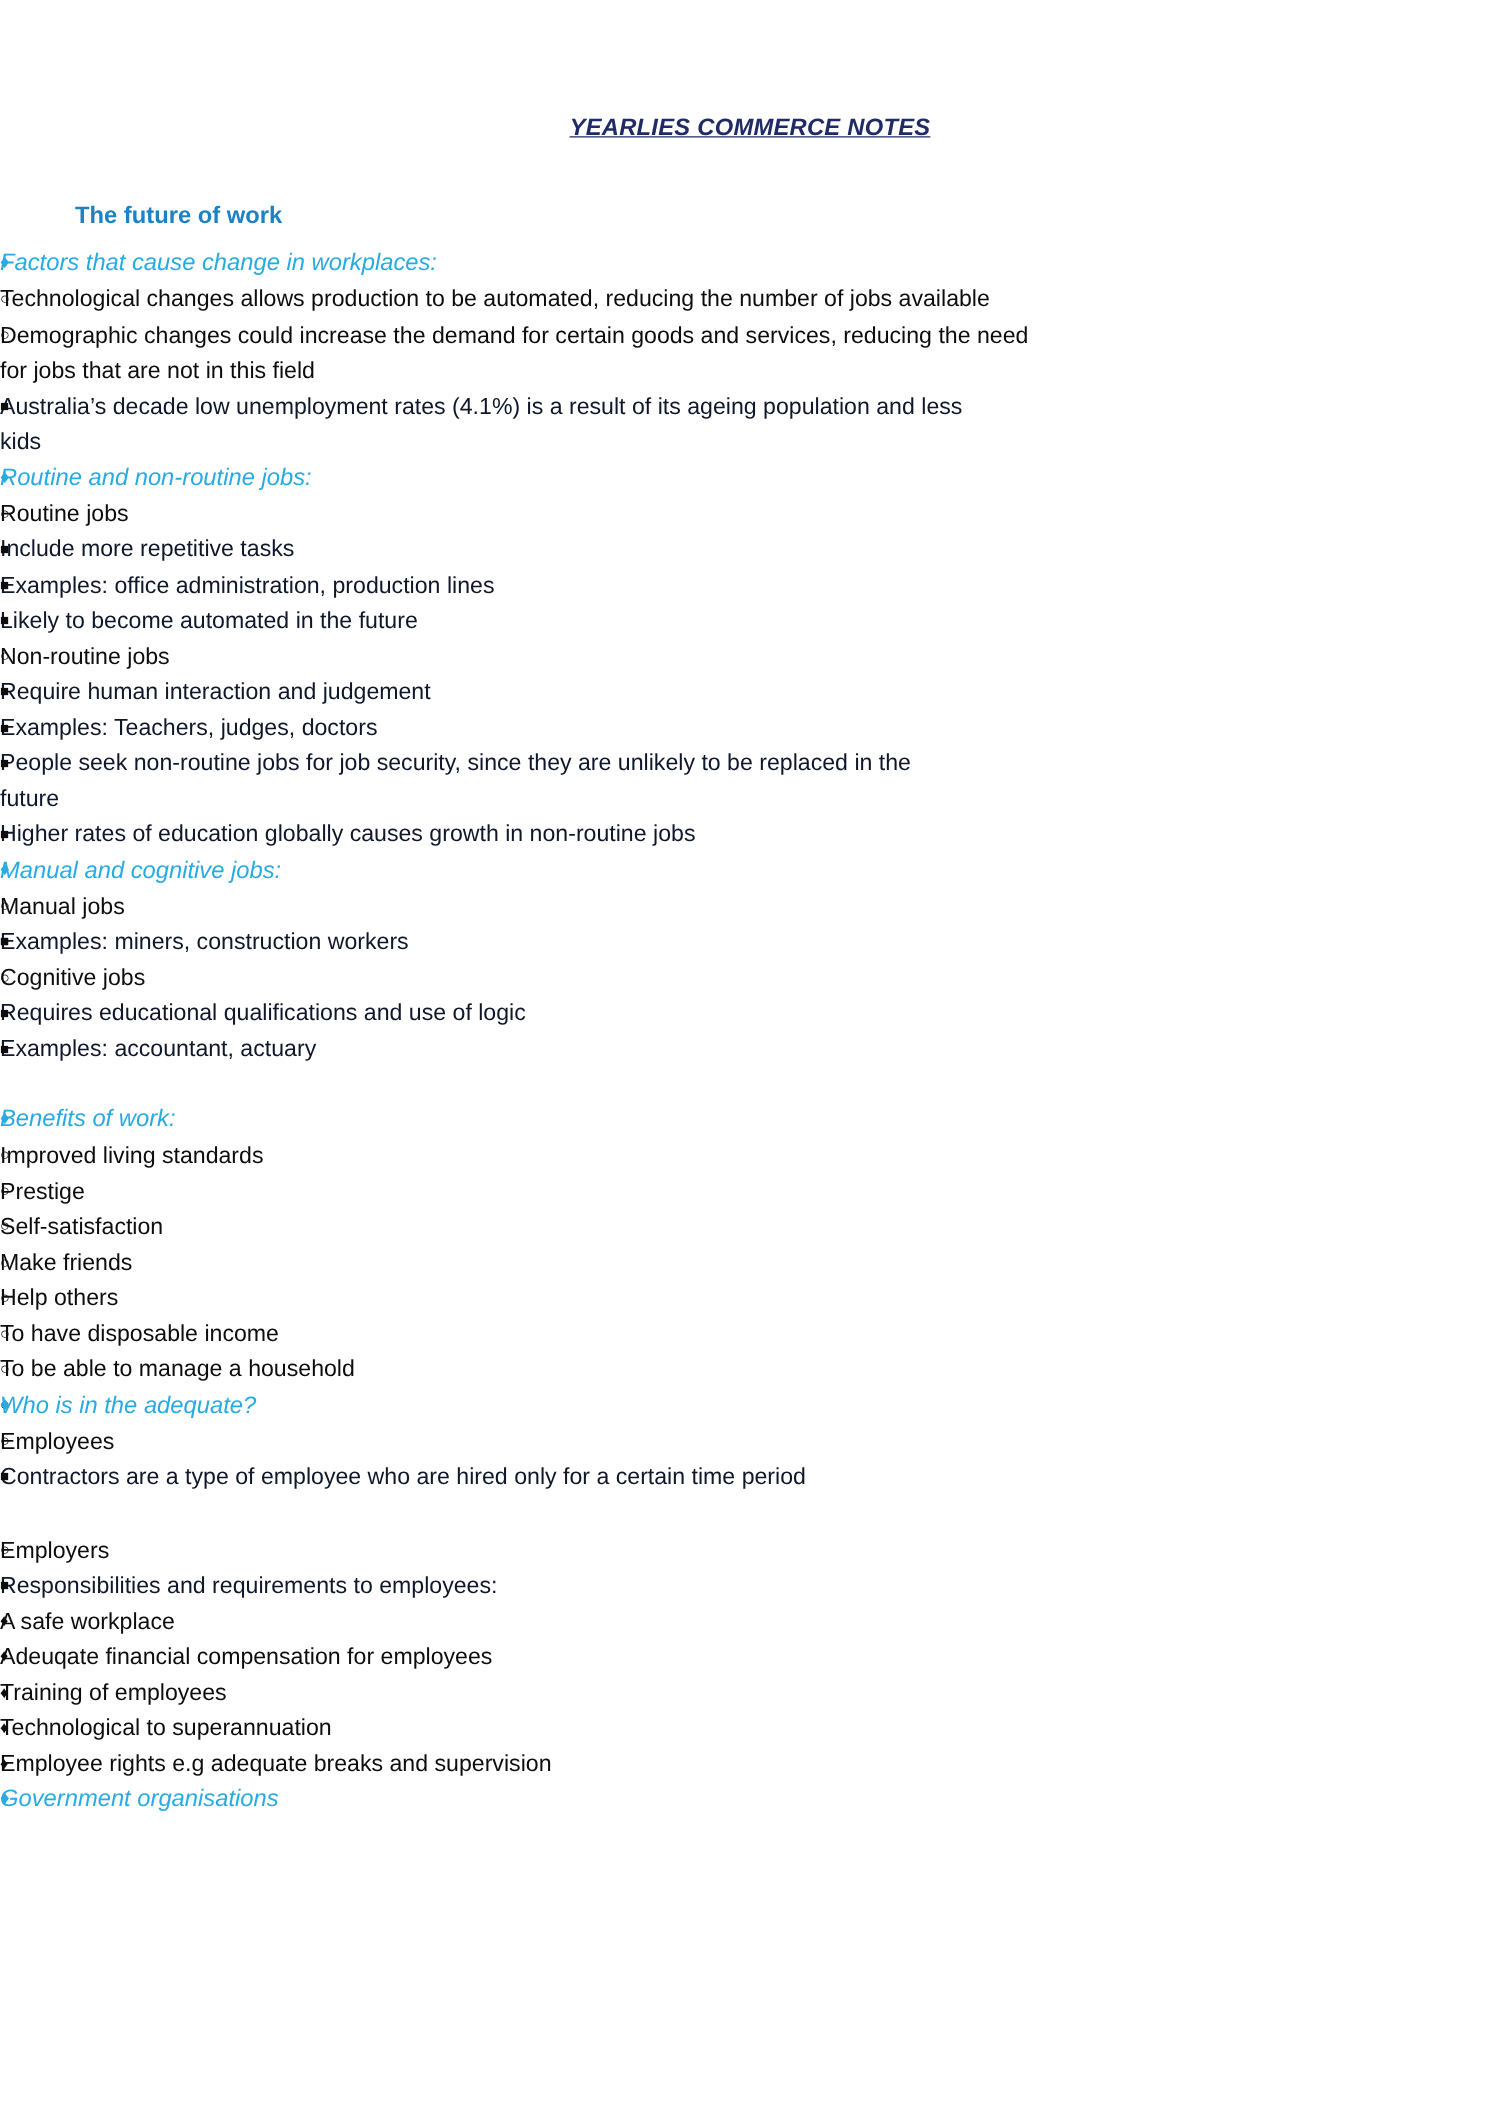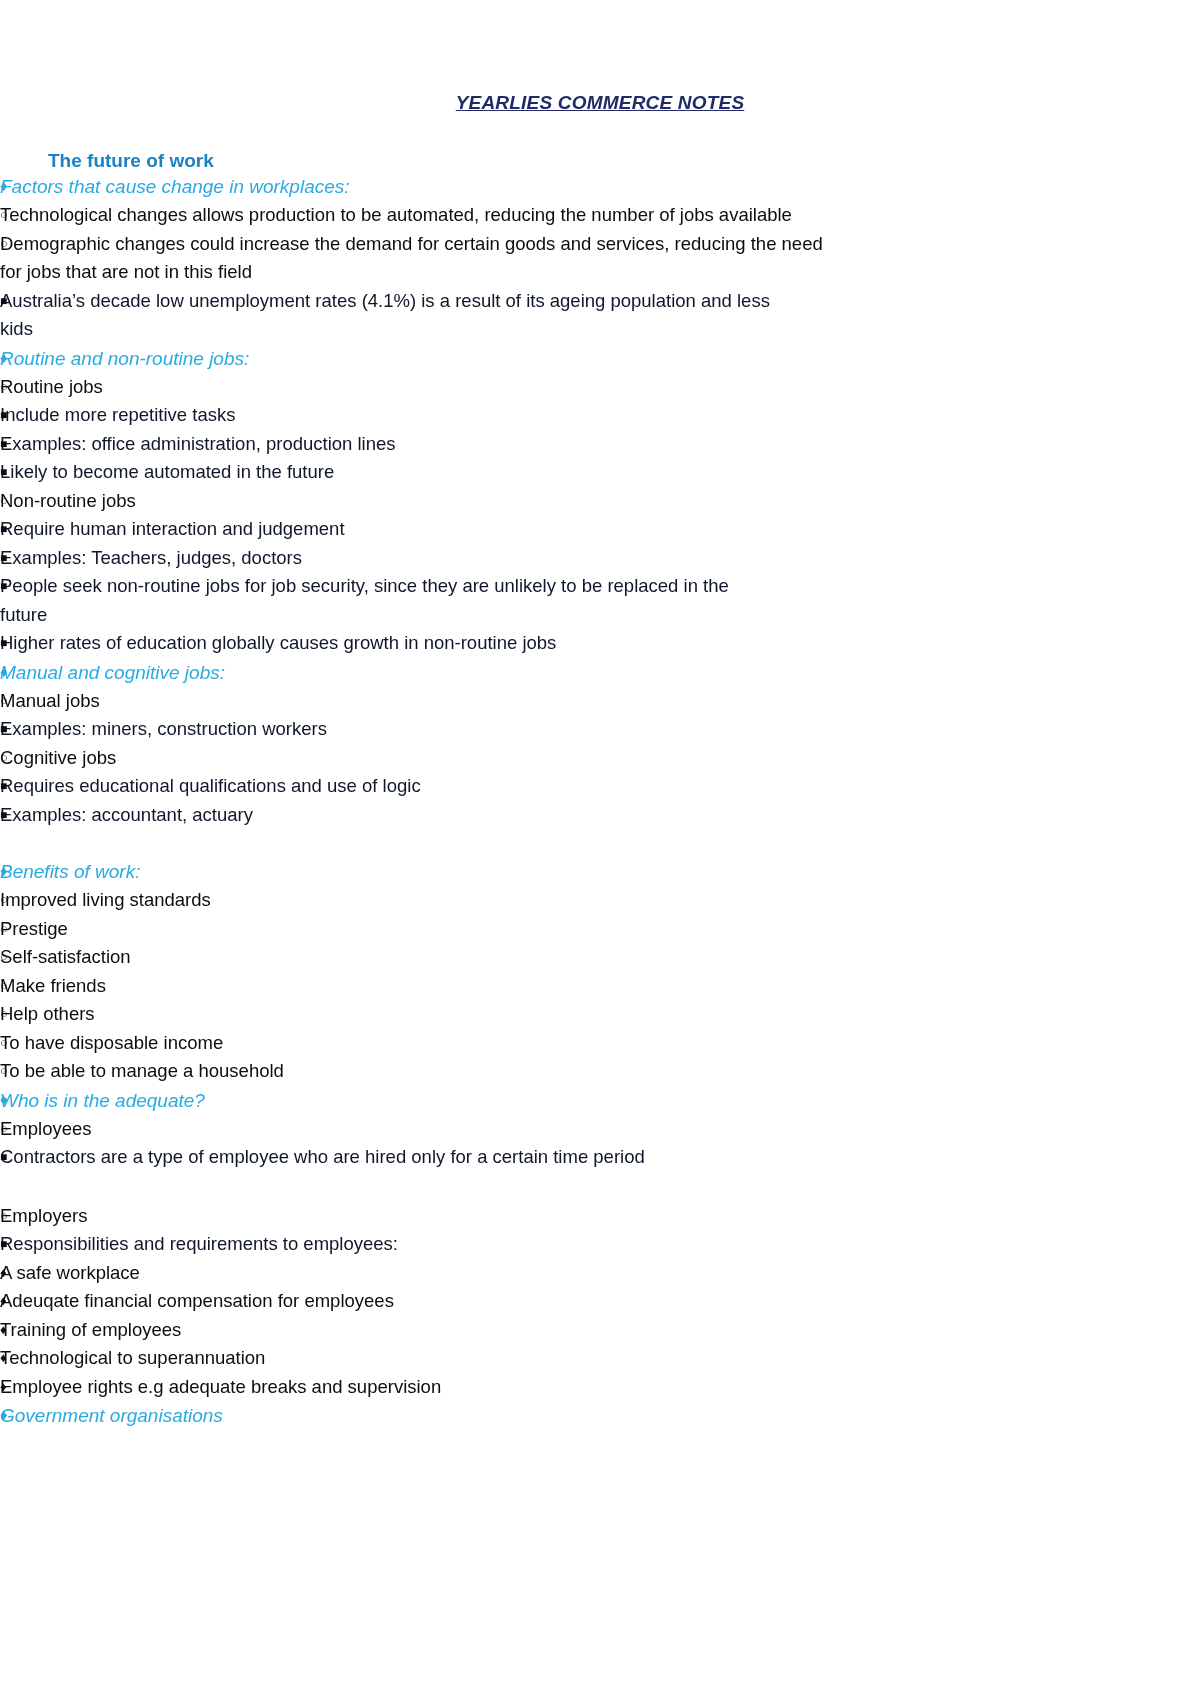--- a/index.html
+++ b/index.html
@@ -33,21 +33,21 @@
     font-size: 19px;
     letter-spacing: 0.2px;
     margin: 0;
     padding-top: 92px;
   }
 
   .section-heading {
     color: #1B82C4;
     font-weight: bold;
     font-size: 19px;
-    margin: 0;
+    margin: 12px;
     padding-left: 48px;
   }
 
   .spacer-lg { height: 36px; }
   .spacer-md { height: 28px; }
   .spacer-blank { height: 30px; }
 
   ul.lvl {
     list-style: none;
     margin: 0;

